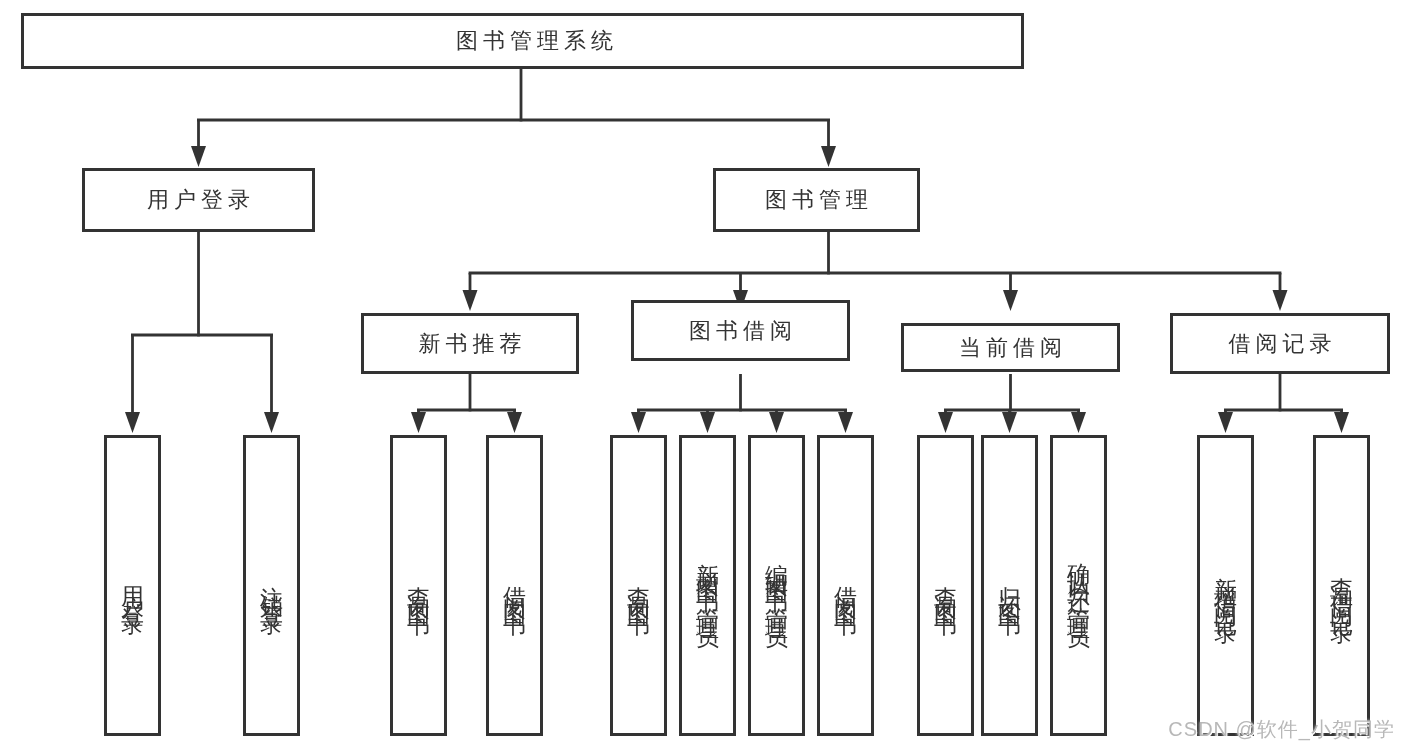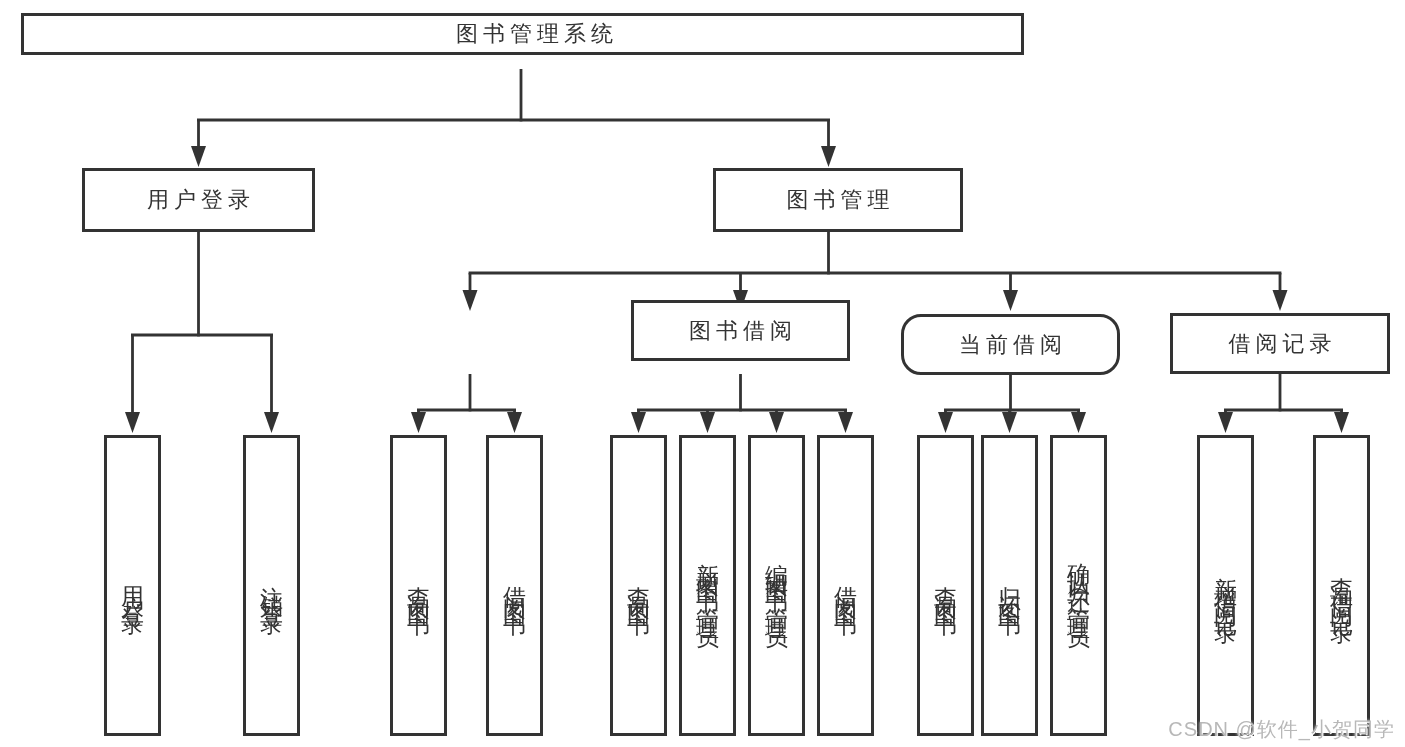--- a/index.html
+++ b/index.html
@@ -105,35 +105,38 @@
     <polygon points="1071,412 1086,412 1078.5,433"></polygon>
 
     <line x1="1280" y1="374" x2="1280" y2="411.4"></line>
     <line x1="1224" y1="410" x2="1343" y2="410"></line>
     <line x1="1225.5" y1="410" x2="1225.5" y2="416"></line>
     <polygon points="1218,412 1233,412 1225.5,433"></polygon>
     <line x1="1341.5" y1="410" x2="1341.5" y2="416"></line>
     <polygon points="1334,412 1349,412 1341.5,433"></polygon>
   </svg>
 
-  <div class="box hbox" style="left:21px;top:13px;width:1003px;height:42px;padding-left:24px;">
+  <div class="box hbox" style="left:21px;top:13px;width:1003px;height:56px;padding-left:24px;">
     <span>图书管理系统</span>
   </div>
 
   <div class="box hbox" style="left:82px;top:168px;width:233px;height:64px;">
     <span>用户登录</span>
   </div>
-  <div class="box hbox" style="left:713px;top:168px;width:250px;height:64px;">
+  <div class="box hbox" style="left:713px;top:168px;width:207px;height:64px;">
     <span>图书管理</span>
   </div>
 
+  <div class="box hbox" style="left:361px;top:313px;width:218px;height:61px;">
+    <span>新书推荐</span>
+  </div>
   <div class="box hbox" style="left:631px;top:300px;width:219px;height:61px;">
     <span>图书借阅</span>
   </div>
-  <div class="box hbox" style="left:901px;top:314px;width:219px;height:61px;border-radius:20px;">
+  <div class="box hbox" style="left:901px;top:323px;width:219px;height:49px;">
     <span>当前借阅</span>
   </div>
   <div class="box hbox" style="left:1170px;top:313px;width:220px;height:61px;">
     <span>借阅记录</span>
   </div>
 
   <div class="box leaf" style="left:104px;top:435px;width:57px;height:301px;">
     <span>用户登录</span>
   </div>
   <div class="box leaf" style="left:243px;top:435px;width:57px;height:301px;">

